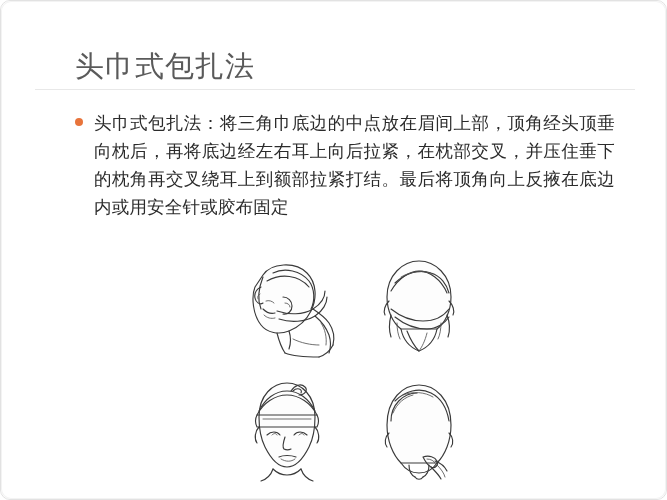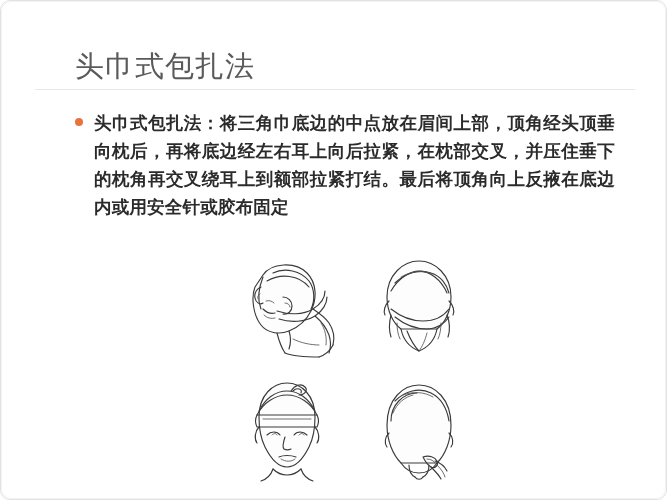--- a/index.html
+++ b/index.html
@@ -66,21 +66,20 @@
     flex: 0 0 auto;
   }
   .bullet-text {
     font-size: 17.5px;
     line-height: 28px;
     color: #2b2b2b;
     font-family: "DejaVu Sans", "Liberation Sans", sans-serif;
     text-align: justify;
     text-justify: inter-ideograph;
     letter-spacing: 0.2px;
-    font-weight: bold;
   }
   .figures {
     position: absolute;
     left: 0;
     top: 252px;
     width: 667px;
     height: 235px;
   }
   .fig {
     position: absolute;

